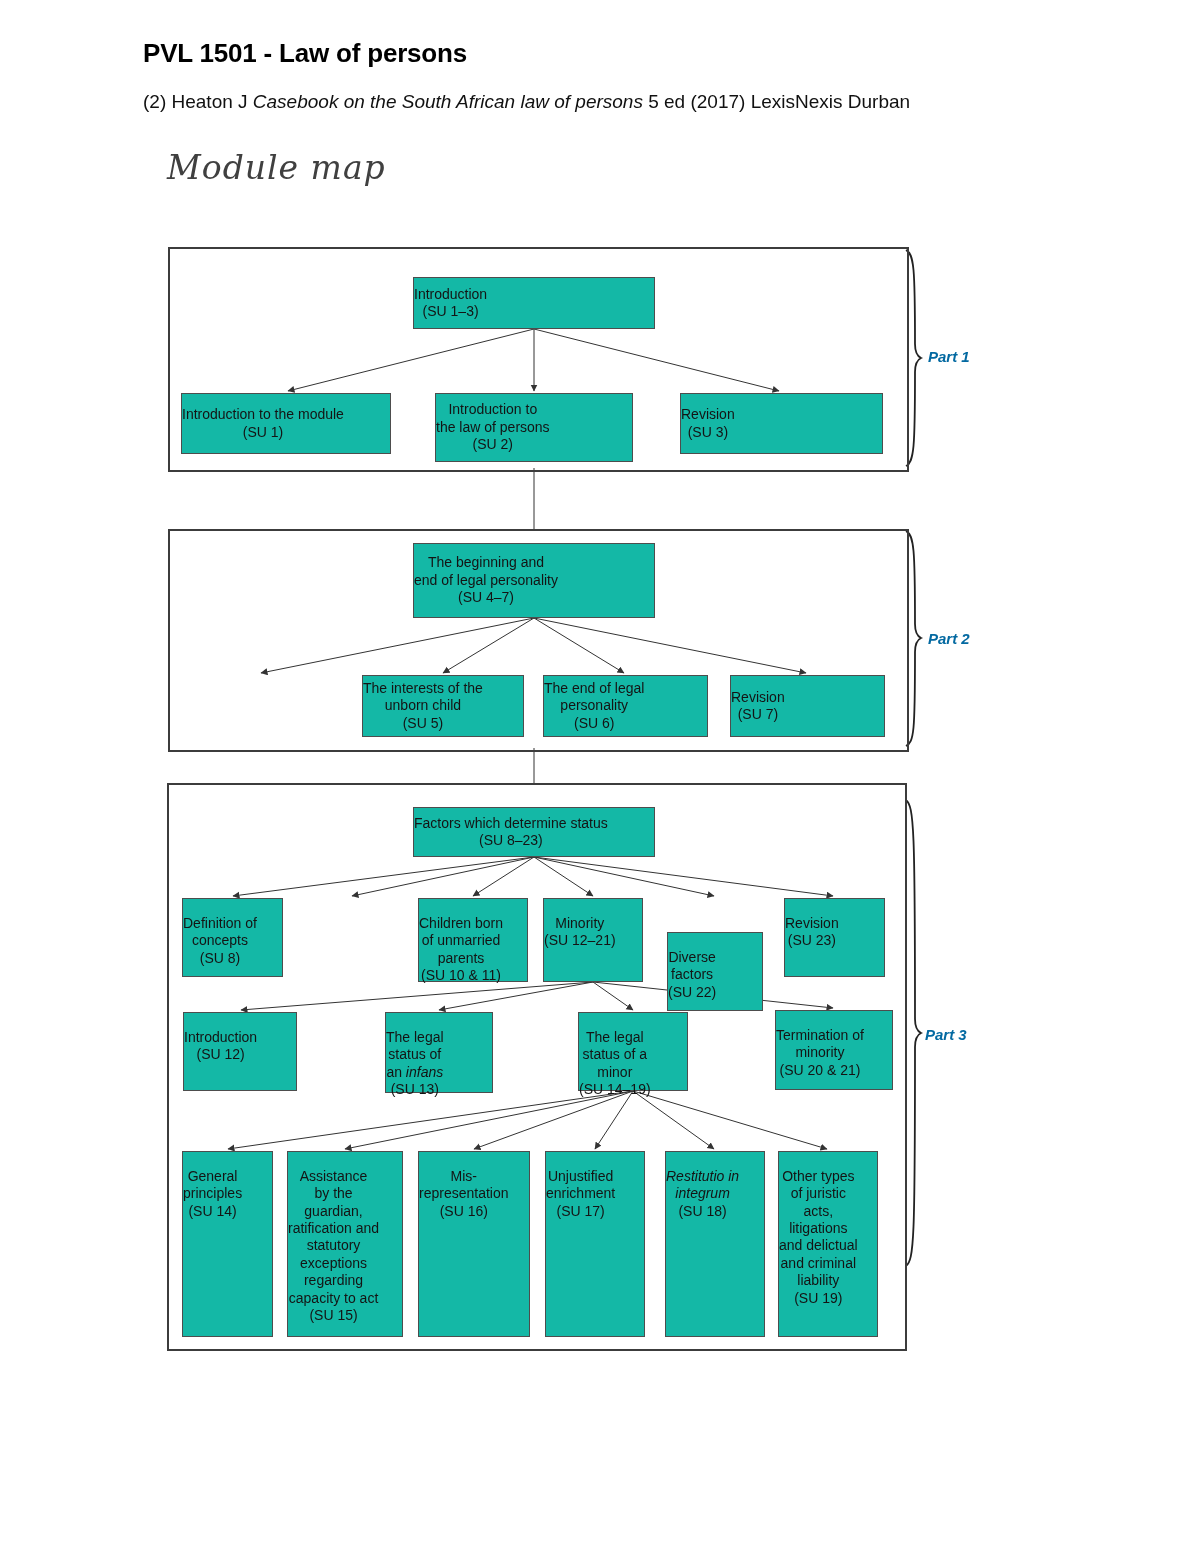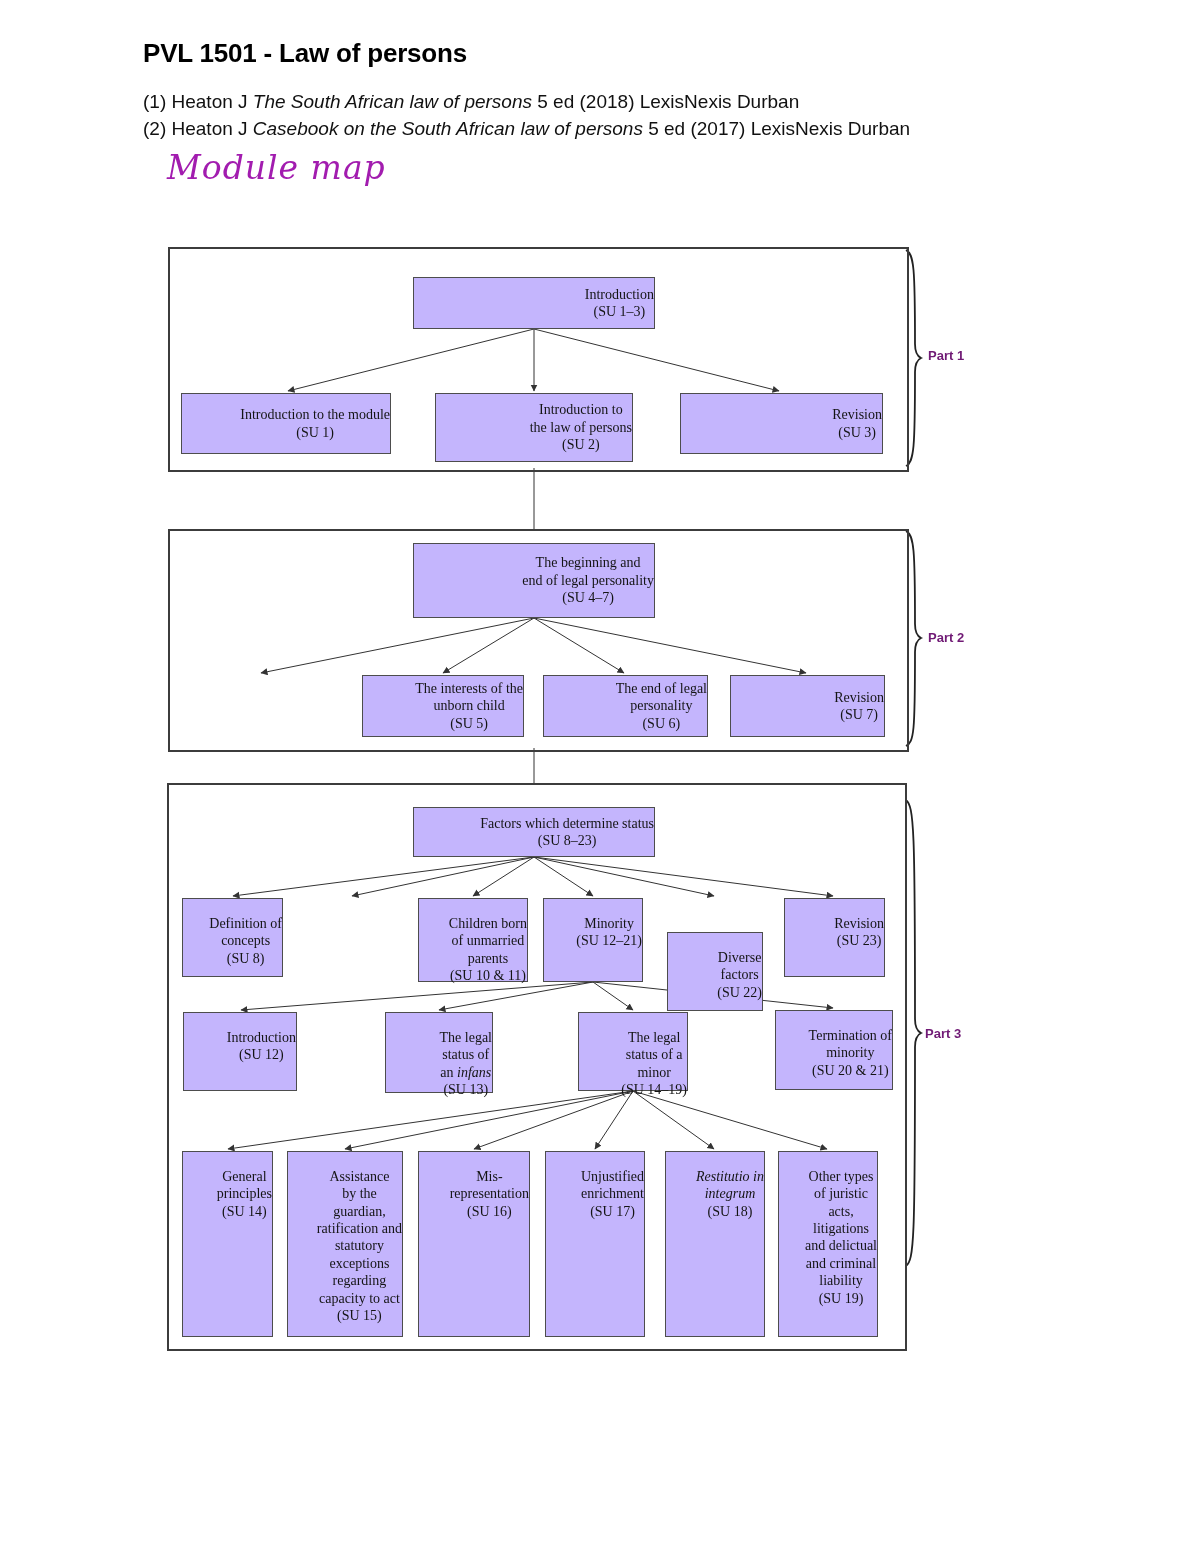--- a/index.html
+++ b/index.html
@@ -7,44 +7,43 @@
     position:relative; width:1143px; height:1553px; background:#ffffff;
     font-family:"Liberation Sans", sans-serif; color:#141414; overflow:hidden;
   }
   .title {
     position:absolute; left:143px; top:38px;
     font-size:26px; font-weight:bold; letter-spacing:-0.2px; color:#000;
   }
   .refs { position:absolute; left:143px; top:88px; font-size:19px; line-height:27px; color:#111; }
   .module-map {
     position:absolute; left:167px; top:148px;
-    font-family:"DejaVu Serif", serif; font-style:italic; font-size:33px; color:#a21caf;
+    font-family:"DejaVu Serif", serif; font-style:italic; font-size:33px; color:#404040;
     letter-spacing:1px;
   }
   .pcontainer { position:absolute; border:2px solid #3c3c3c; background:transparent; }
   .box {
-    position:absolute; background:#c4b5fd; border:1px solid #4d4d4d; box-sizing:border-box;
-    display:flex; justify-content:flex-end; text-align:center;
-    font-size:14px; line-height:1.24; color:#141414;font-family:Liberation Serif, serif;
+    position:absolute; background:#14b8a6; border:1px solid #4d4d4d; box-sizing:border-box;
+    display:flex; justify-content:flex-start; text-align:center;
+    font-size:14px; line-height:1.24; color:#141414;
   }
   .box.center { align-items:center; }
   .box.top { align-items:flex-start; padding-top:16px; }
   .bt { white-space:pre-line; }
-  .part-label { position:absolute; font-size:13px; font-weight:bold; color:#701a75; }
+  .part-label { position:absolute; font-size:15px; font-weight:bold; color:#0369a1;font-style:italic; }
   svg.layer { position:absolute; left:0; top:0; pointer-events:none; }
 </style>
 </head>
 <body>
 
 <div class="page">
 
   <div class="title">PVL 1501 - Law of persons</div>
 
   <div class="refs">
-    <div class="ref"><span>(1) Heaton J </span><i>The South African law of persons</i><span> 5 ed (2018) LexisNexis Durban</span></div>
     <div class="ref"><span>(2) Heaton J </span><i>Casebook on the South African law of persons</i><span> 5 ed (2017) LexisNexis Durban</span></div>
   </div>
 
   <div class="module-map">Module map</div>
 
   <svg class="layer" width="1200" height="1553" viewBox="0 0 1200 1553">
     <defs>
       <marker id="arr" markerWidth="8" markerHeight="8" refX="6.5" refY="3.5" orient="auto">
         <path d="M0,0 L7,3.5 L0,7 Z" fill="#333"></path>
       </marker>

